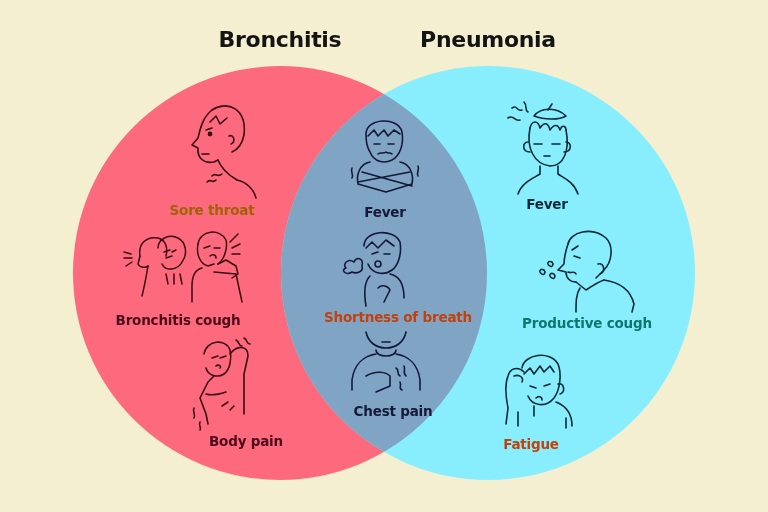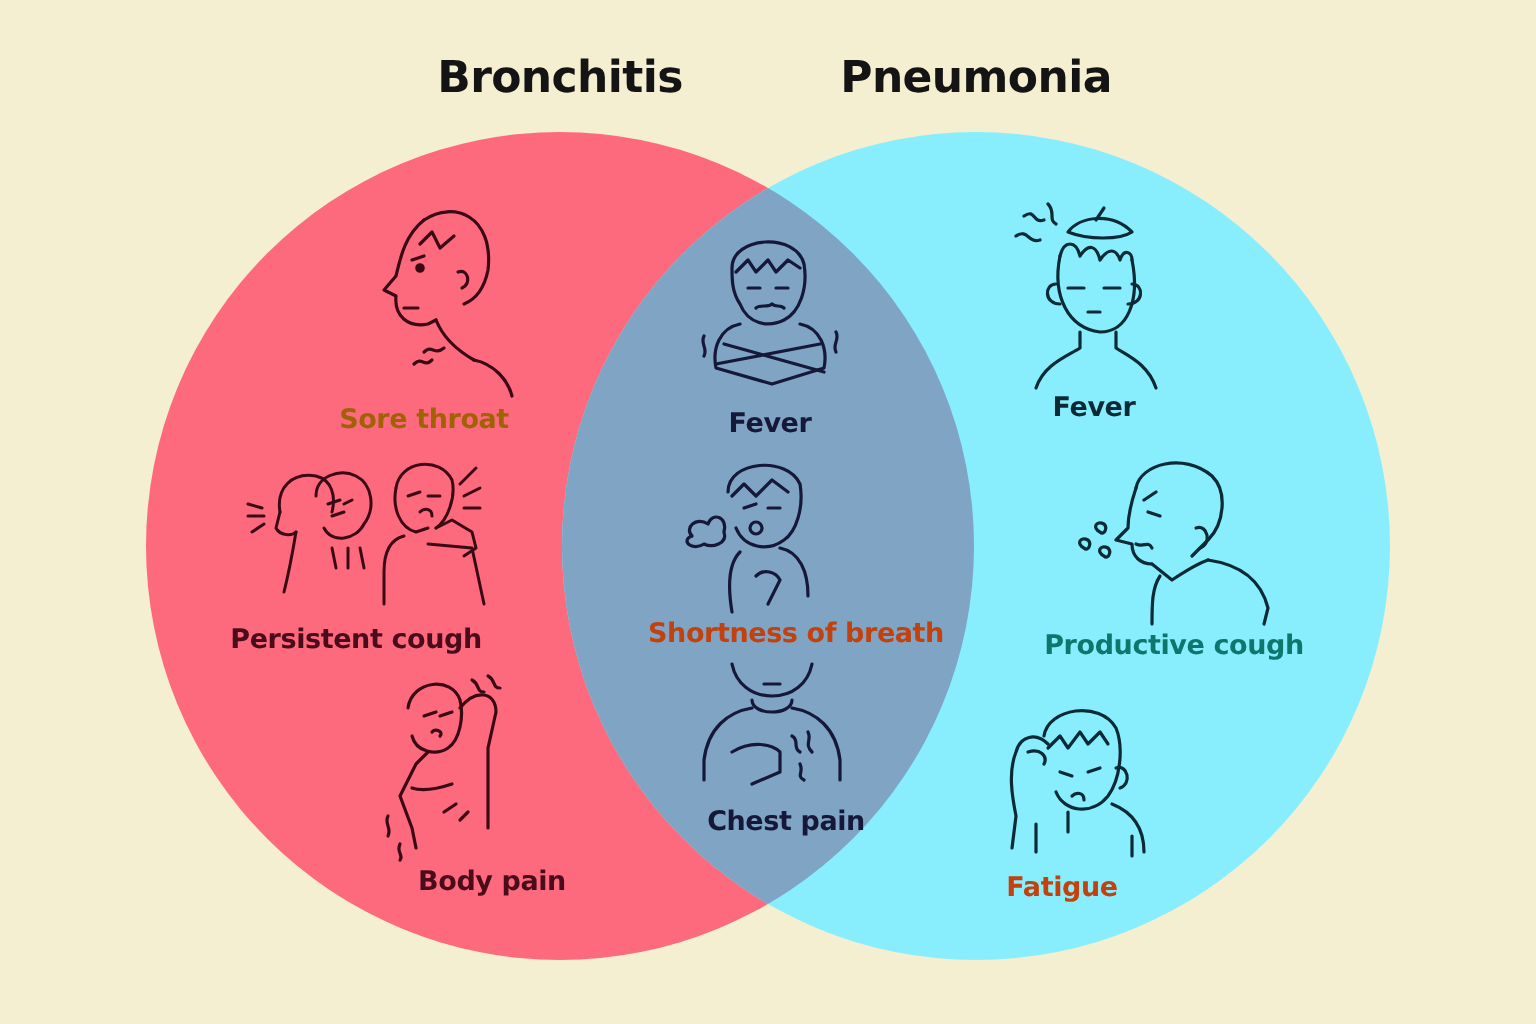--- a/index.html
+++ b/index.html
@@ -73,21 +73,21 @@
       <path d="M80 18 C82 4 102 2 108 14 C110 22 106 34 100 38"></path>
       <path d="M80 18 C78 28 82 38 90 40 L96 38"></path>
       <path d="M86 22 L92 20 M96 22 L102 22"></path>
       <path d="M92 30 C94 28 98 28 98 32"></path>
       <path d="M112 16 L120 8 M114 22 L122 18 M114 28 L122 28"></path>
       <path d="M100 38 L108 34 L118 40 L120 48 L114 52"></path>
       <path d="M84 42 C76 44 74 52 74 60 L74 76"></path>
       <path d="M96 46 L118 48 L124 76"></path>
     </svg>
   </div>
-  <div class="label" style="left:178px;top:312px;color:#4A0B1A">Persistent cough</div>
+  <div class="label" style="left:178px;top:312px;color:#4A0B1A">Bronchitis cough</div>
 
   <div class="icon" style="left:186px;top:334px">
     <svg width="80" height="100" viewBox="0 0 80 100" fill="none" stroke="#3a0a14" stroke-width="1.6" stroke-linecap="round" stroke-linejoin="round">
       <path d="M18 20 C20 6 40 4 44 16 C46 24 44 36 38 40 C32 44 22 42 20 34"></path>
       <path d="M26 24 L32 22 M34 24 L40 22"></path>
       <path d="M30 32 C32 30 36 32 34 34"></path>
       <path d="M44 20 C52 10 62 12 62 22 L58 40 L58 80"></path>
       <path d="M50 6 C54 8 52 12 56 12 M58 4 C62 6 60 10 64 10"></path>
       <path d="M28 42 L22 48 L14 64 L20 80 L22 90"></path>
       <path d="M20 60 C26 62 34 60 40 58"></path>

